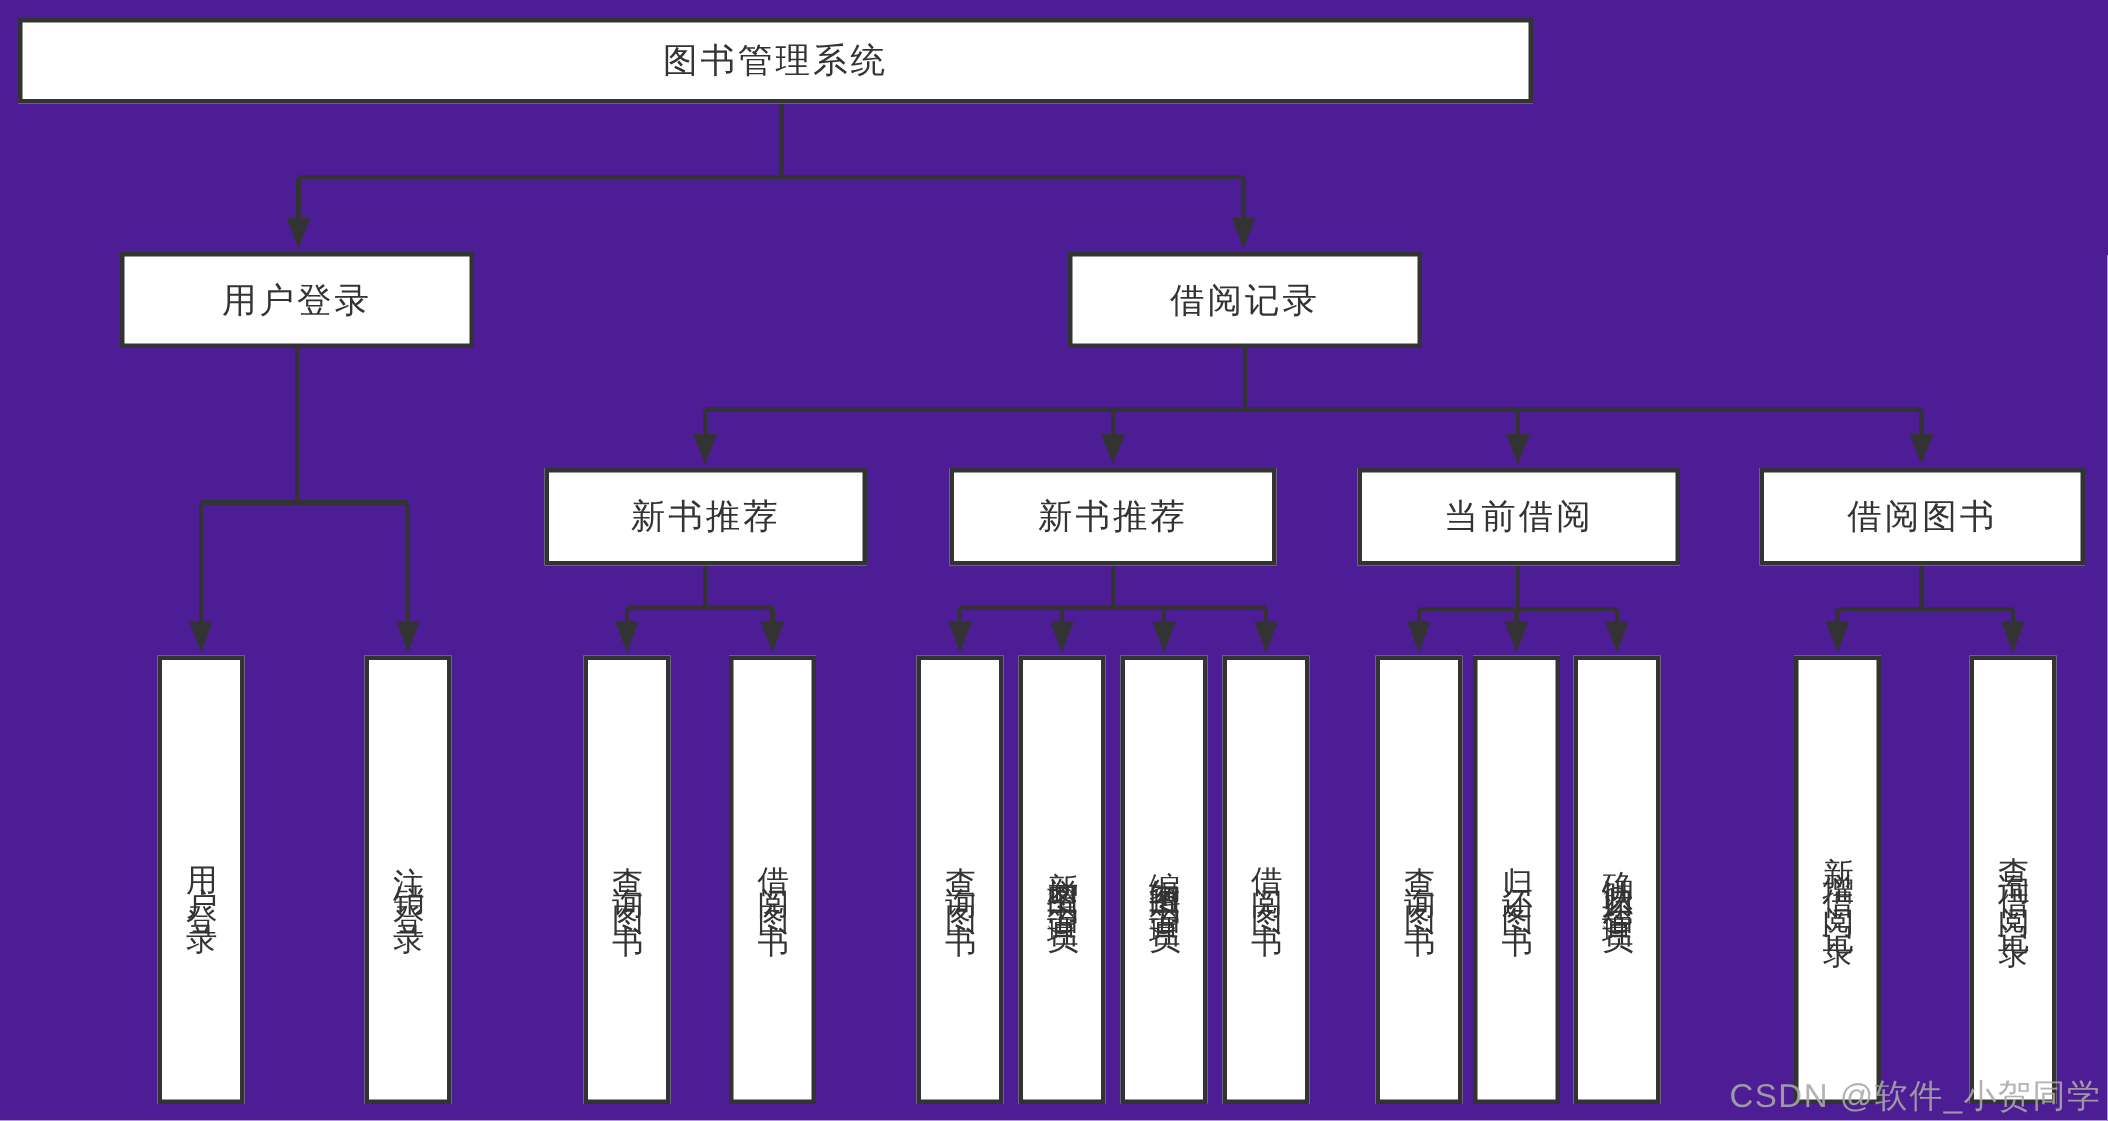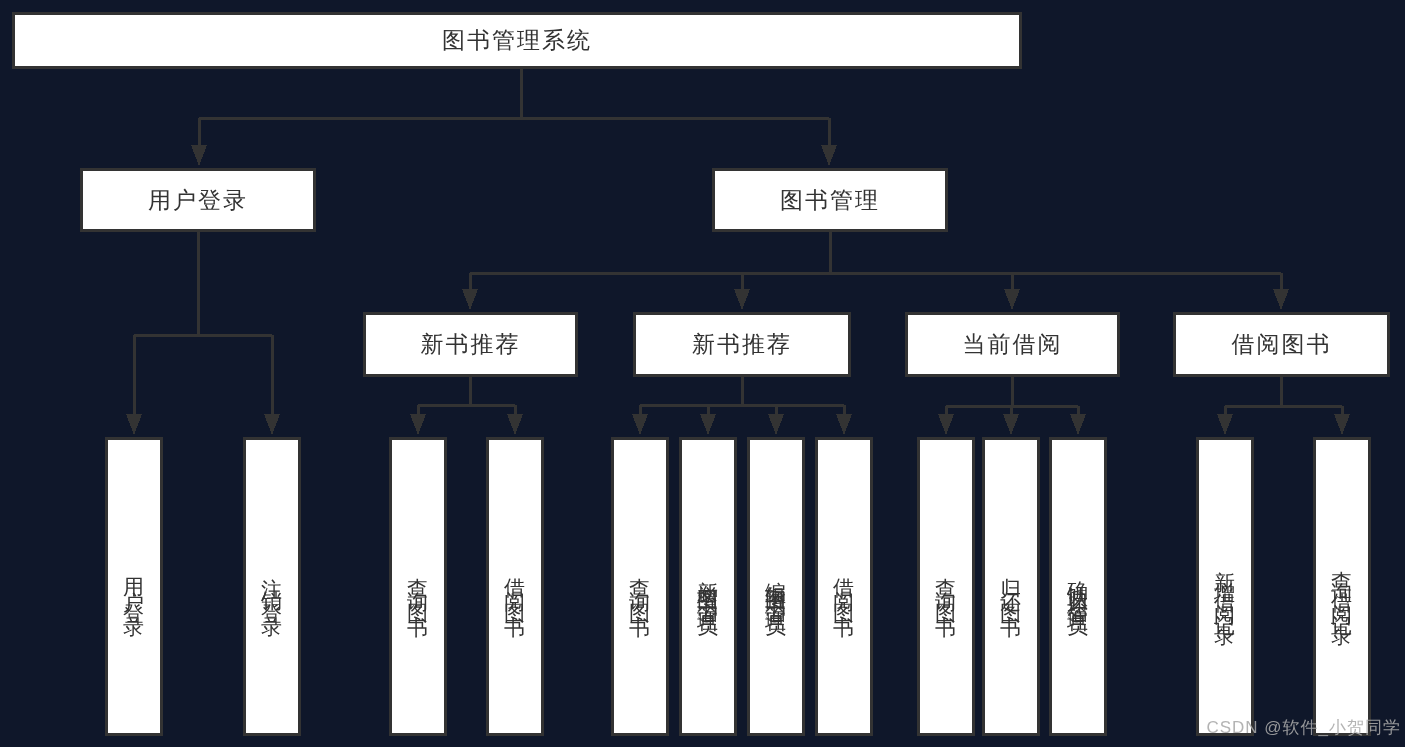--- a/index.html
+++ b/index.html
@@ -1,20 +1,20 @@
 <!DOCTYPE html>
 <html><head>
 <meta charset="utf-8">
 <style>
   html, body { margin: 0; padding: 0; background: #ffffff; }
   .canvas {
     position: relative;
     width: 1405px;
     height: 747px;
-    background: #0f172a;
+    background: #4c1d95;
     font-family: "Liberation Sans", "DejaVu Sans", sans-serif;
     overflow: hidden;
   }
   svg.wires {
     position: absolute;
     left: 0; top: 0;
     width: 1405px; height: 747px;
   }
   svg.wires path {
     stroke: #333333;
@@ -54,21 +54,21 @@
     text-orientation: mixed;
     letter-spacing: 13px;
     line-height: 1;
   }
   .vbox.mid  { letter-spacing: 11px; }
   .vbox.long { letter-spacing: 5px; }
   .watermark {
     position: absolute;
     top: 716px;
     right: 4px;
-    font-size: 17px;
+    font-size: 22px;
     color: rgba(168, 168, 168, 0.88);
     letter-spacing: 1px;
     z-index: 10;
     white-space: nowrap;
   }
 </style>
 </head>
 <body>
 
 <div class="canvas">
@@ -112,21 +112,21 @@
     <g>
       <path d="M1281 377 V406 M1225 406 H1342 M1225 406 V420 M1342 406 V420"></path>
       <polygon points="1217,414 1233,414 1225,435"></polygon>
       <polygon points="1334,414 1350,414 1342,435"></polygon>
     </g>
   </svg>
 
   <div class="box" style="left:12px; top:12px; width:1010px; height:57px;">图书管理系统</div>
 
   <div class="box" style="left:80px; top:168px; width:236px; height:64px;">用户登录</div>
-  <div class="box" style="left:712px; top:168px; width:236px; height:64px;">图书管理</div>
+  <div class="box" style="left:712px; top:168px; width:236px; height:64px;">借阅记录</div>
 
   <div class="box" style="left:363px; top:312px; width:215px; height:65px;">新书推荐</div>
   <div class="box" style="left:633px; top:312px; width:218px; height:65px;">新书推荐</div>
   <div class="box" style="left:905px; top:312px; width:215px; height:65px;text-align:center;">当前借阅</div>
   <div class="box" style="left:1173px; top:312px; width:217px; height:65px;">借阅图书</div>
 
   <div class="vbox" style="left:105px; width:58px;">用户登录</div>
   <div class="vbox" style="left:243px; width:58px;">注销登录</div>
 
   <div class="vbox" style="left:389px; width:58px;">查询图书</div>

